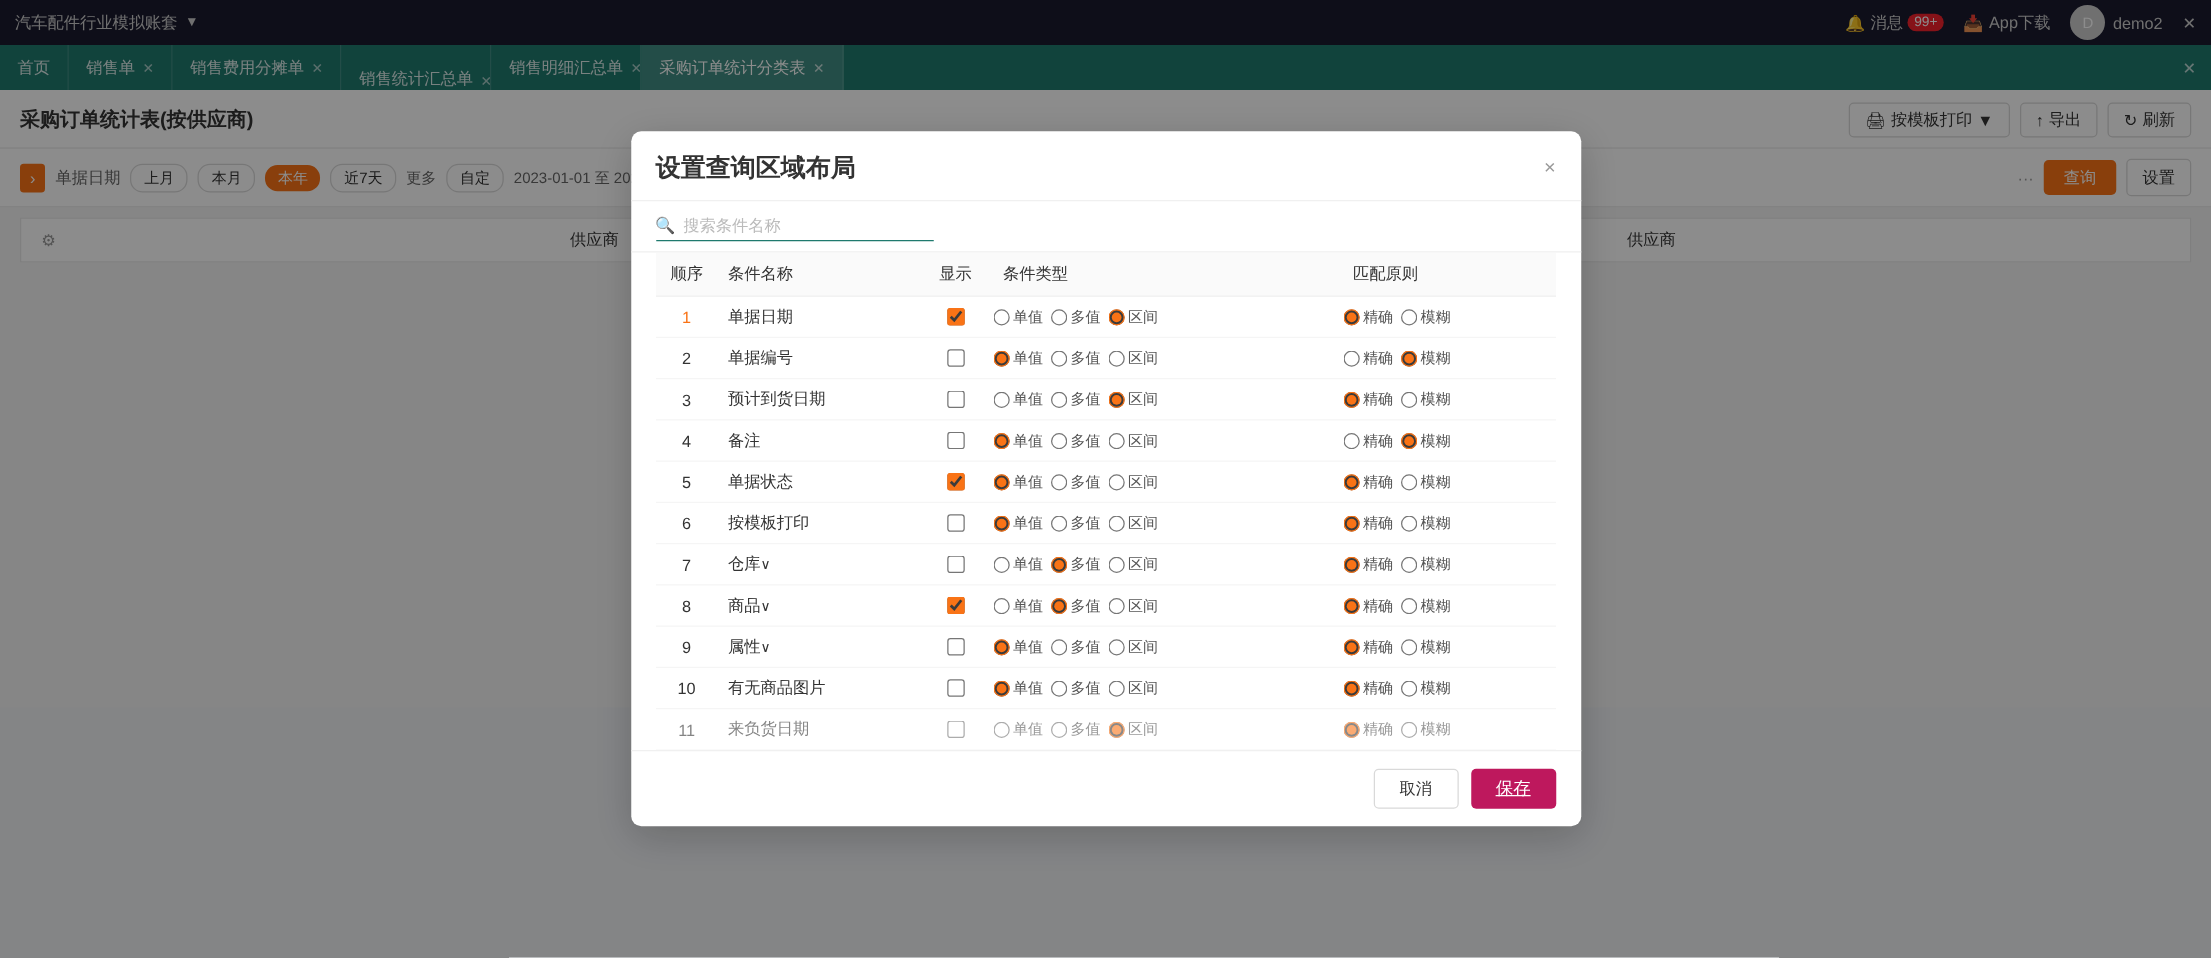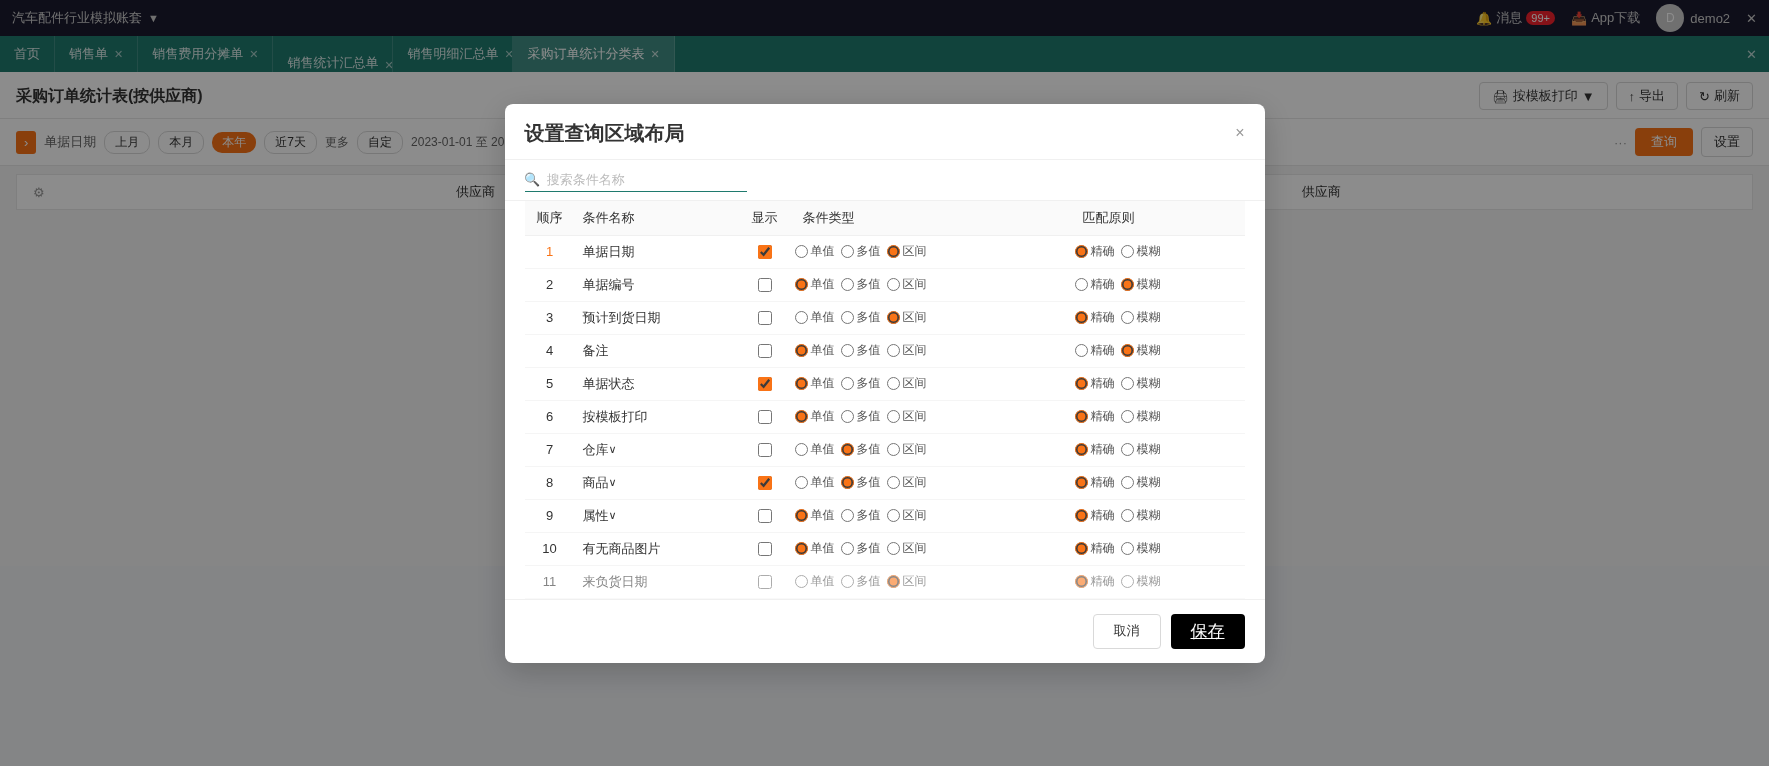--- a/index.html
+++ b/index.html
@@ -202,21 +202,21 @@
 
     
     .dialog-footer {
       padding: 14px 20px;
       display: flex;
       justify-content: flex-end;
       gap: 10px;
       border-top: 1px solid #f0f0f0;
     }
     .btn-cancel { padding: 6px 20px; border: 1px solid #d9d9d9; border-radius: 4px; background: #fff; cursor: pointer; font-size: 13px; color: #333; }
-    .btn-save { padding: 6px 20px; border: none; border-radius: 4px; background: #000000; color: #fff; cursor: pointer; font-size: 17px; text-decoration: underline; }
+    .btn-save { padding: 6px 20px; border: none; border-radius: 4px; background: #be185d; color: #fff; cursor: pointer; font-size: 14px; text-decoration: underline; }
 
     .avatar { width: 28px; height: 28px; border-radius: 50%; background: #ccc; display: flex; align-items: center; justify-content: center; color: #fff; font-size: 12px; }
 
     .col-center { justify-content: center; }
   </style>
 </head>
 <body>
 
 <div class="top-bar">
   <div class="top-bar-left">

